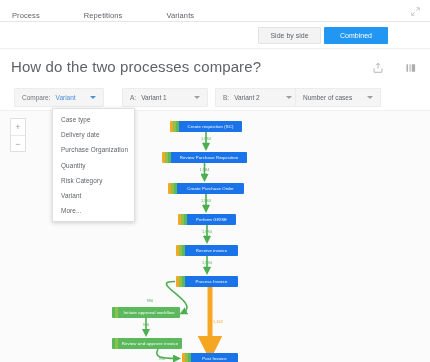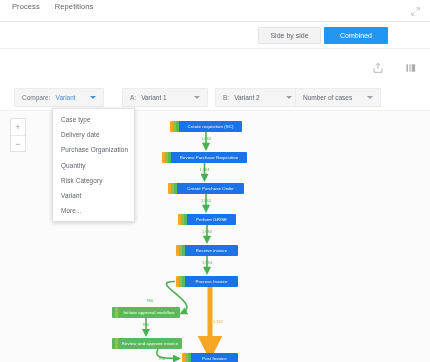--- a/index.html
+++ b/index.html
@@ -12,25 +12,25 @@
   #app { position: relative; width: 430px; height: 362px; background: #fff; }
 
   
   .tabbar {
     position: absolute; top: 0; left: 0; width: 430px; height: 22px;
     background: #fff; border-bottom: 1px solid #e6e6e6;
     display: flex; align-items: center;
   }
   .tab {
     font-size: 7.5px; color: #5f6368; padding: 12px 2px;
-    height: 22px; display: flex; align-items: flex-end;
+    height: 22px; display: flex; align-items: flex-start;
     position: relative; letter-spacing: .1px; white-space: nowrap;
   }
   .tab.first { margin-left: 10px; }
-  .tab + .tab { margin-left: 11px; }
+  .tab + .tab { margin-left: 40px; }
   .tab.active { color: #3b8ed0; }
   .tab.active::after {
     content: ""; position: absolute; left: -4px; right: -4px; bottom: 0;
     height: 2px; background: #4aa3df;
   }
   .expand-icon {
     position: absolute; right: 9px; top: 6px; width: 11px; height: 11px;
     opacity: .55;
   }
 
@@ -136,37 +136,41 @@
 
 <div id="app">
 
   <div class="tabbar">
     <div class="tab first">
         <span>Process</span>
       </div>
     <div class="tab">
         <span>Repetitions</span>
       </div>
+    <div class="tab">
+        <span>Variants</span>
+      </div>
     <svg class="expand-icon" viewBox="0 0 16 16">
       <path d="M9.5 2.5h4v4" fill="none" stroke="#888" stroke-width="1.2"></path>
       <path d="M13.3 2.7L9.2 6.8" fill="none" stroke="#888" stroke-width="1.2"></path>
       <path d="M6.5 13.5h-4v-4" fill="none" stroke="#888" stroke-width="1.2"></path>
       <path d="M2.7 13.3l4.1-4.1" fill="none" stroke="#888" stroke-width="1.2"></path>
     </svg>
   </div>
 
   <div class="togglerow">
     <div class="btn-sbs">
       <span>Side by side</span>
     </div>
     <div class="btn-combined">
       <span>Combined</span>
     </div>
   </div>
 
+  <div class="title">How do the two processes compare?</div>
   <div class="hdr-icons">
     <svg class="hdr-ico" viewBox="0 0 16 16">
       <path d="M8 1.8L8 9" stroke="#777" stroke-width="1.2" fill="none"></path>
       <path d="M5.4 4.3L8 1.7l2.6 2.6" stroke="#777" stroke-width="1.2" fill="none"></path>
       <path d="M2.8 8.6v5.1h10.4V8.6" stroke="#777" stroke-width="1.2" fill="none"></path>
     </svg>
     <svg class="hdr-ico" viewBox="0 0 16 16">
       <rect x="2" y="3" width="2" height="10" fill="#777"></rect>
       <rect x="6" y="3" width="1.4" height="10" fill="#777"></rect>
       <rect x="9" y="3" width="4.5" height="10" fill="#777"></rect>

